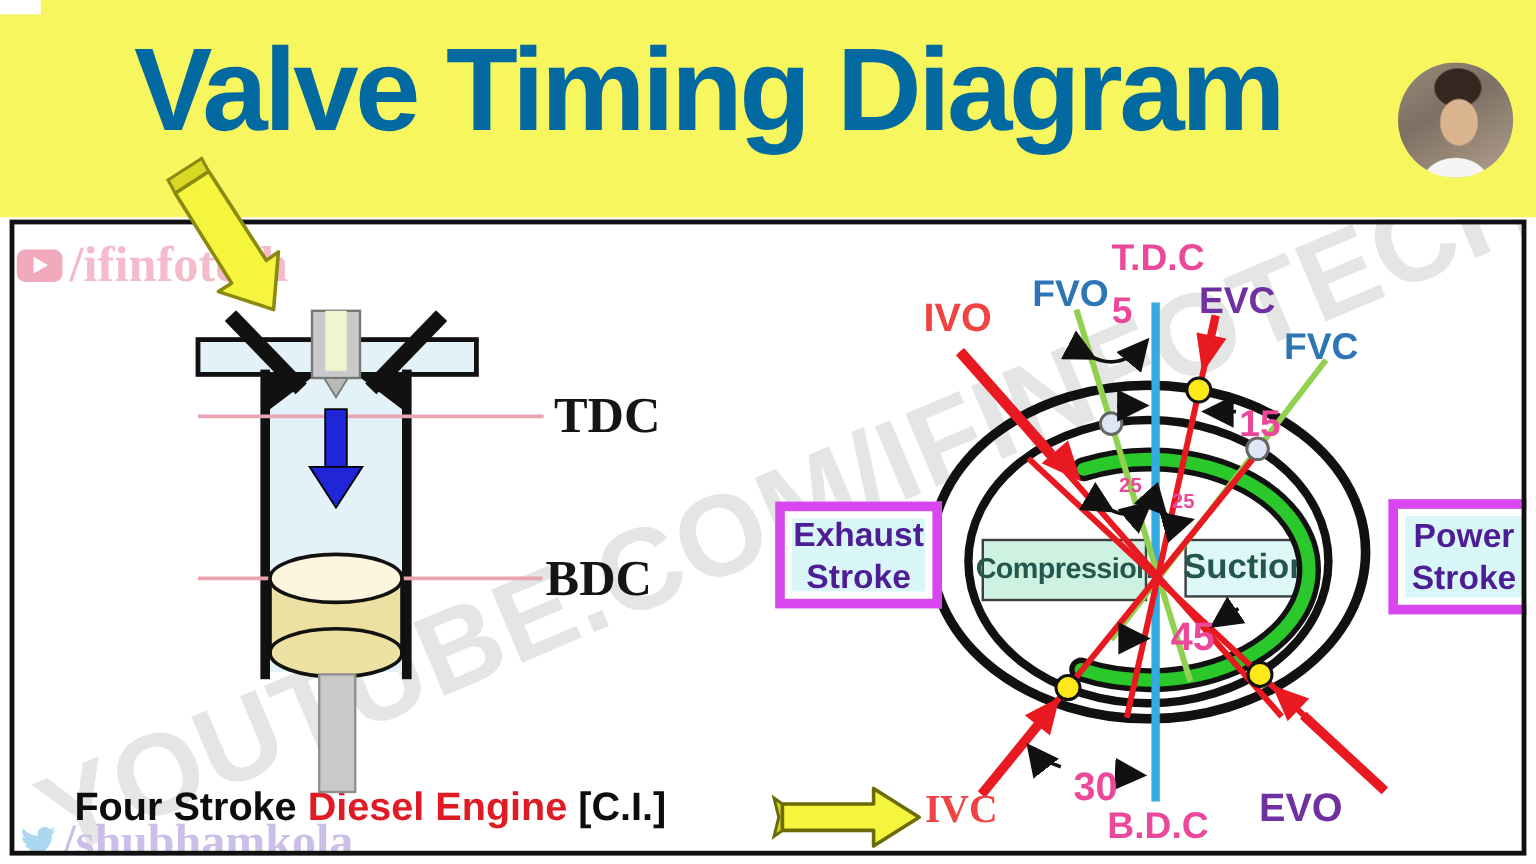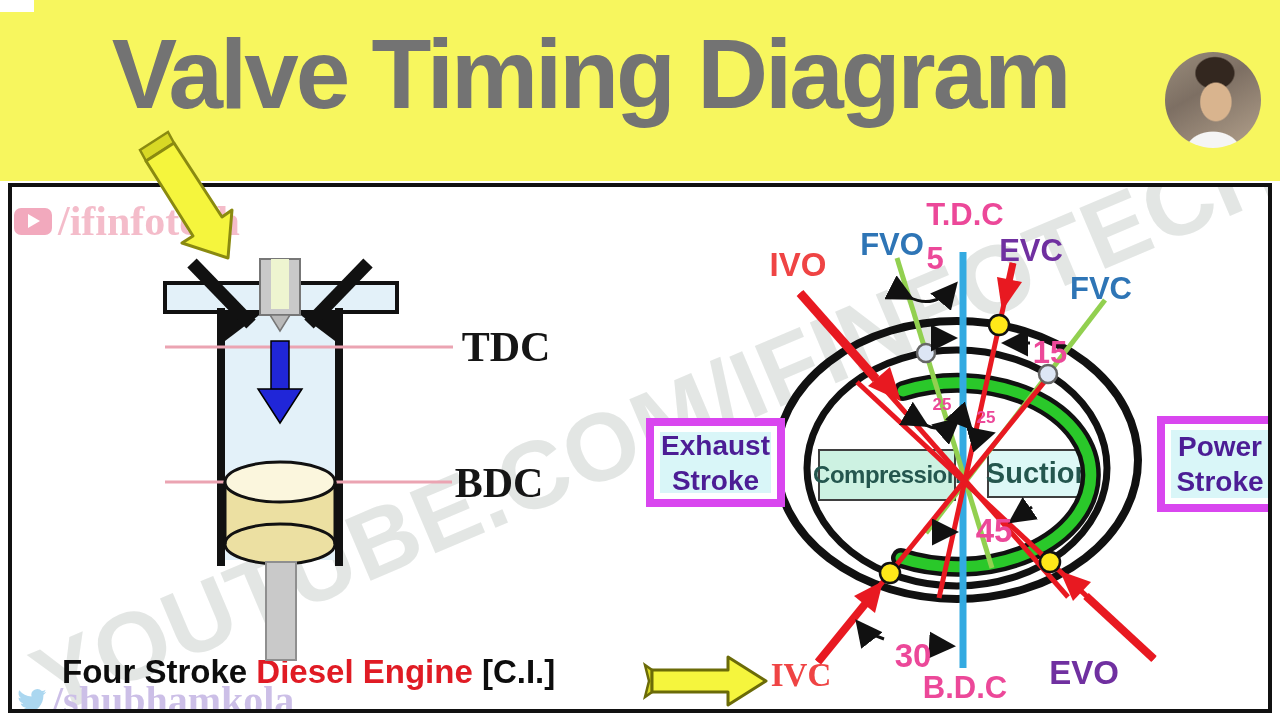--- a/index.html
+++ b/index.html
@@ -3,21 +3,21 @@
 <meta charset="utf-8">
 <style>
   html,body{margin:0;padding:0;background:#ffffff;}
   .stage{position:relative;width:1280px;height:720px;overflow:hidden;background:#ffffff;
          font-family:"Liberation Sans",sans-serif;}
 
   
   .banner{position:absolute;left:0;top:0;width:1280px;height:181px;background:#f7f65e;z-index:8;}
   .banner-notch{position:absolute;left:0;top:0;width:34px;height:12px;background:#ffffff;z-index:9;}
   .page-title{position:absolute;left:0;top:18px;width:1180px;text-align:center;
-              font-size:98px;font-weight:900;letter-spacing:-3px;color:#737373;z-index:9;white-space:nowrap;}
+              font-size:98px;font-weight:900;letter-spacing:-3px;color:#0369a1;z-index:9;white-space:nowrap;}
   .avatar{position:absolute;left:1165px;top:52px;width:96px;height:96px;border-radius:50%;z-index:9;
     background:
       radial-gradient(ellipse 46px 34px at 50% 104%, #f5f5f5 58%, rgba(0,0,0,0) 61%),
       radial-gradient(ellipse 26px 32px at 53% 52%, #d9b48e 58%, rgba(0,0,0,0) 63%),
       radial-gradient(ellipse 34px 28px at 52% 22%, #33271f 55%, rgba(0,0,0,0) 60%),
       linear-gradient(150deg,#9a8d7c,#7d6f63 40%,#b3a18c);}
 
   
   .main-panel{position:absolute;left:8px;top:183px;width:1264px;height:530px;background:#ffffff;overflow:hidden;}
   .frame{position:absolute;left:8px;top:183px;width:1264px;height:530px;border:4px solid #111;

